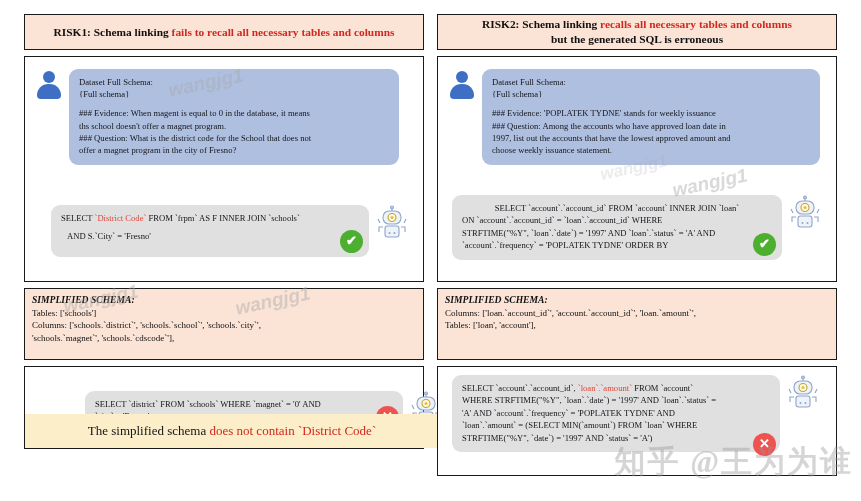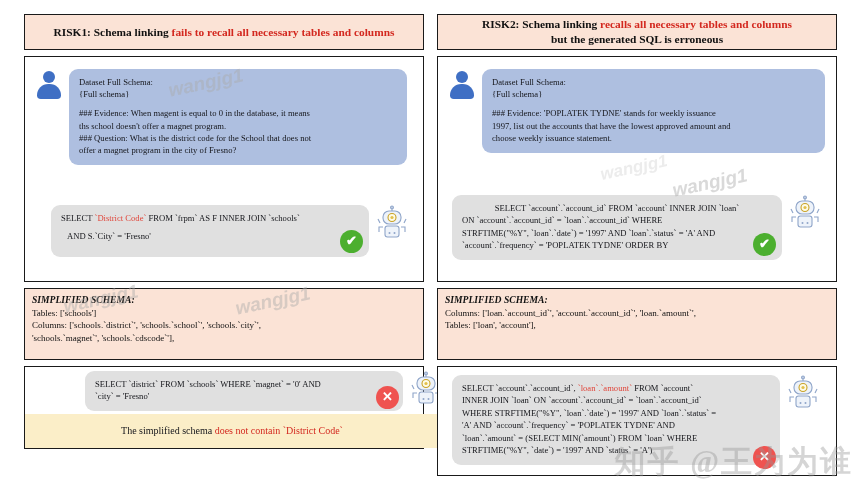--- a/index.html
+++ b/index.html
@@ -83,21 +83,21 @@
     position: absolute;
     left: 1px; top: 13px;
     width: 24px; height: 15px;
     background: #3f6fc4;
     border-radius: 12px 12px 4px 4px;
   }
 
   .bubble-user {
     background: #aebfe0;
     border-radius: 9px;
-    padding: 7px 18px 9px 10px;
+    padding: 7px 10px 9px 10px;
     font-size: 8.6px;
     line-height: 1.42;
     color: #14151a;
     letter-spacing: 0.02px;
   }
   .bubble-user p { margin: 0; }
   .bubble-user .gap { height: 7px; }
 
   .bot-row {
     position: absolute;
@@ -149,21 +149,21 @@
     font-style: italic;
     font-size: 9.6px;
     margin-bottom: 1px;
   }
   .schema-box p { margin: 0; }
 
   
   .note {
     background: #fbeec8;
     text-align: center;
-    font-size: 10px;
+    font-size: 13px;
     color: #14151a;
     line-height: 1.38;
     padding: 4px 8px;
     display: flex;
     align-items: center;
     justify-content: center;
   }
   .note .hl { color: #d3281f; }
 
   
@@ -251,21 +251,21 @@
     </div>
 
     <div class="box schema-box" style="top:274px; height:72px;">
       <div class="schema-title">SIMPLIFIED SCHEMA:</div>
       <p>Tables: ['schools']</p>
       <p>Columns: ['schools.`district`', 'schools.`school`', 'schools.`city`',</p>
       <p>'schools.`magnet`', 'schools.`cdscode`'],</p>
     </div>
 
     <div class="box convo" style="top:352px; height:83px;">
-      <div class="bot-row" style="left:26px; top:4px; width:365px;padding-left:34px;">
+      <div class="bot-row" style="left:26px; top:24px; width:365px;padding-left:34px;">
         <div class="bubble-bot" style="width:298px;">
           <p style="margin:0;">SELECT `district` FROM `schools` WHERE `magnet` = '0' AND</p>
           <p style="margin:0;">`city` = 'Fresno'</p>
           <div class="verdict verdict-bad" style="right:4px; bottom:2px;">✕</div>
         </div>
         <div class="robot">
           <svg viewBox="0 0 34 36" width="34" height="36">
             <g fill="none" stroke="#8fa5c9" stroke-width="1.1">
               <line x1="17" y1="2" x2="17" y2="6"></line>
               <circle cx="17" cy="2.4" r="1.4" fill="#c9d6ea"></circle>
@@ -305,20 +305,21 @@
       <div class="user-row" style="left:11px; top:12px; width:376px;">
         <div class="avatar-user">
           <div class="head"></div>
             <div class="body"></div>
         </div>
         <div class="bubble-user" style="width:318px;">
           <p>Dataset Full Schema:</p>
           <p>{Full schema}</p>
           <div class="gap"></div>
           <p>### Evidence: 'POPLATEK TYDNE' stands for weekly issuance</p>
+          <p>### Question: Among the accounts who have approved loan date in</p>
           <p>1997, list out the accounts that have the lowest approved amount and</p>
           <p>choose weekly issuance statement.</p>
         </div>
       </div>
 
       <div class="bot-row" style="left:14px; top:138px; width:380px;">
         <div class="bubble-bot" style="width:310px;">
           <p style="margin:0;text-align:center;">SELECT `account`.`account_id` FROM `account` INNER JOIN `loan`</p>
           <p style="margin:0;">ON `account`.`account_id` = `loan`.`account_id` WHERE</p>
           <p style="margin:0;">STRFTIME("%Y", `loan`.`date`) = '1997' AND `loan`.`status` = 'A' AND</p>
@@ -351,21 +352,20 @@
       <p>Columns: ['loan.`account_id`', 'account.`account_id`', 'loan.`amount`',</p>
       <p>Tables: ['loan', 'account'],</p>
     </div>
 
     <div class="box convo" style="top:352px; height:110px;">
       <div class="bot-row" style="left:14px; top:8px; width:380px;">
         <div class="bubble-bot" style="width:308px;">
           <p style="margin:0;">
             <span>SELECT `account`.`account_id`, </span><span class="hl">`loan`.`amount`</span><span> FROM `account`</span>
           </p>
-          <p style="margin:0;">INNER JOIN `loan` ON `account`.`account_id` = `loan`.`account_id`</p>
           <p style="margin:0;">WHERE STRFTIME("%Y", `loan`.`date`) = '1997' AND `loan`.`status` =</p>
           <p style="margin:0;">'A' AND `account`.`frequency` = 'POPLATEK TYDNE' AND</p>
           <p style="margin:0;">`loan`.`amount` = (SELECT MIN(`amount`) FROM `loan` WHERE</p>
           <p style="margin:0;">STRFTIME("%Y", `date`) = '1997' AND `status` = 'A')</p>
           <div class="verdict verdict-bad" style="right:4px; bottom:-4px;">✕</div>
         </div>
         <div class="robot">
           <svg viewBox="0 0 34 36" width="34" height="36">
             <g fill="none" stroke="#8fa5c9" stroke-width="1.1">
               <line x1="17" y1="2" x2="17" y2="6"></line>

